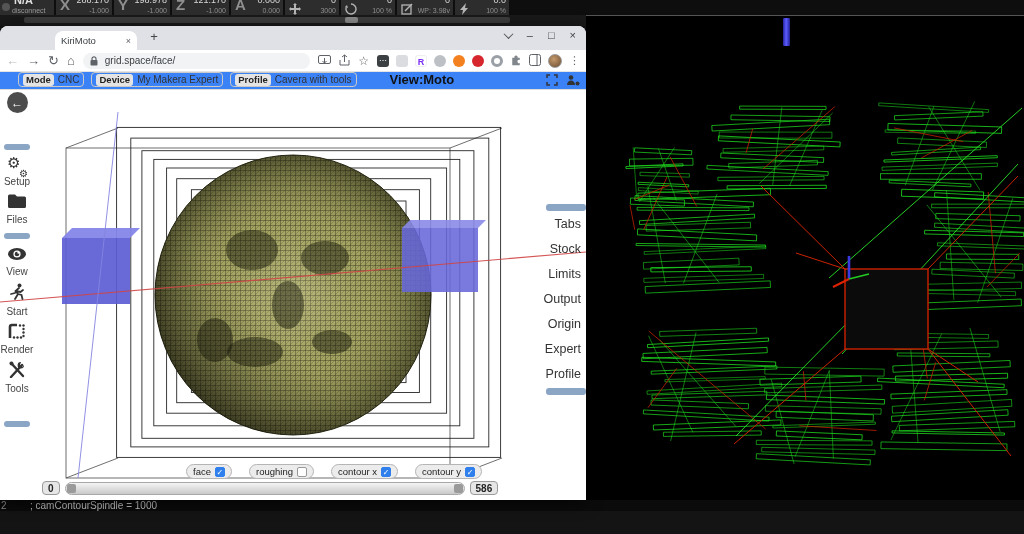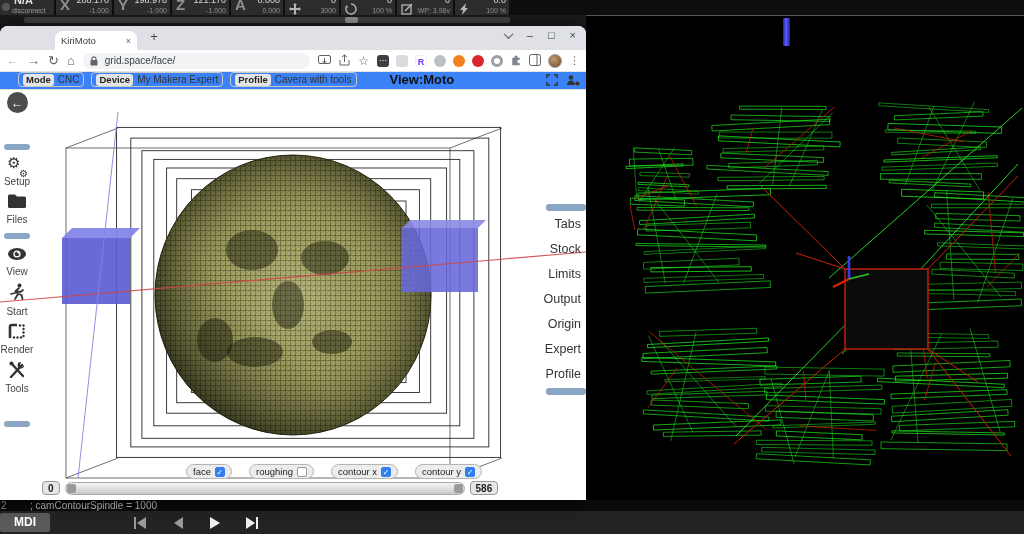--- a/index.html
+++ b/index.html
@@ -297,45 +297,20 @@
         <line x1="263" y1="263" x2="247" y2="271" stroke="#dd2200" stroke-width="2"></line>
         <line x1="263" y1="263" x2="283" y2="258" stroke="#22cc22" stroke-width="1.5"></line>
       </svg>
     <div class="tool"></div>
   </div>
 
   <div class="gstrip">
     <span class="lno">2</span>
     <span class="gtx">; camContourSpindle = 1000</span>
   </div>
-  <div class="bbar">
-    <div class="mdi">MDI</div>
-    <div class="tp" style="left:128px">
-        <svg width="16" height="14" viewBox="0 0 16 14">
-          <path d="M3 1v12" stroke="#9a9a9a" stroke-width="2"></path>
-          <path d="M14 1L5 7l9 6z" fill="#9a9a9a"></path>
-        </svg>
-      </div>
-    <div class="tp" style="left:166px">
-        <svg width="14" height="14" viewBox="0 0 14 14">
-          <path d="M12 1L3 7l9 6z" fill="#9a9a9a"></path>
-        </svg>
-      </div>
-    <div class="tp" style="left:203px">
-        <svg width="14" height="14" viewBox="0 0 14 14">
-          <path d="M2 1l10 6L2 13z" fill="#efefef"></path>
-        </svg>
-      </div>
-    <div class="tp" style="left:240px">
-        <svg width="16" height="14" viewBox="0 0 16 14">
-          <path d="M13 1v12" stroke="#efefef" stroke-width="2"></path>
-          <path d="M2 1l9 6-9 6z" fill="#efefef"></path>
-        </svg>
-      </div>
-  </div>
 
   <div class="browser">
 
     <div class="tabstrip">
       <div class="tab">
         <span class="ttl">KiriMoto</span>
         <span class="tx">×</span>
       </div>
       <div class="plus">+</div>
       <div class="winctl">

